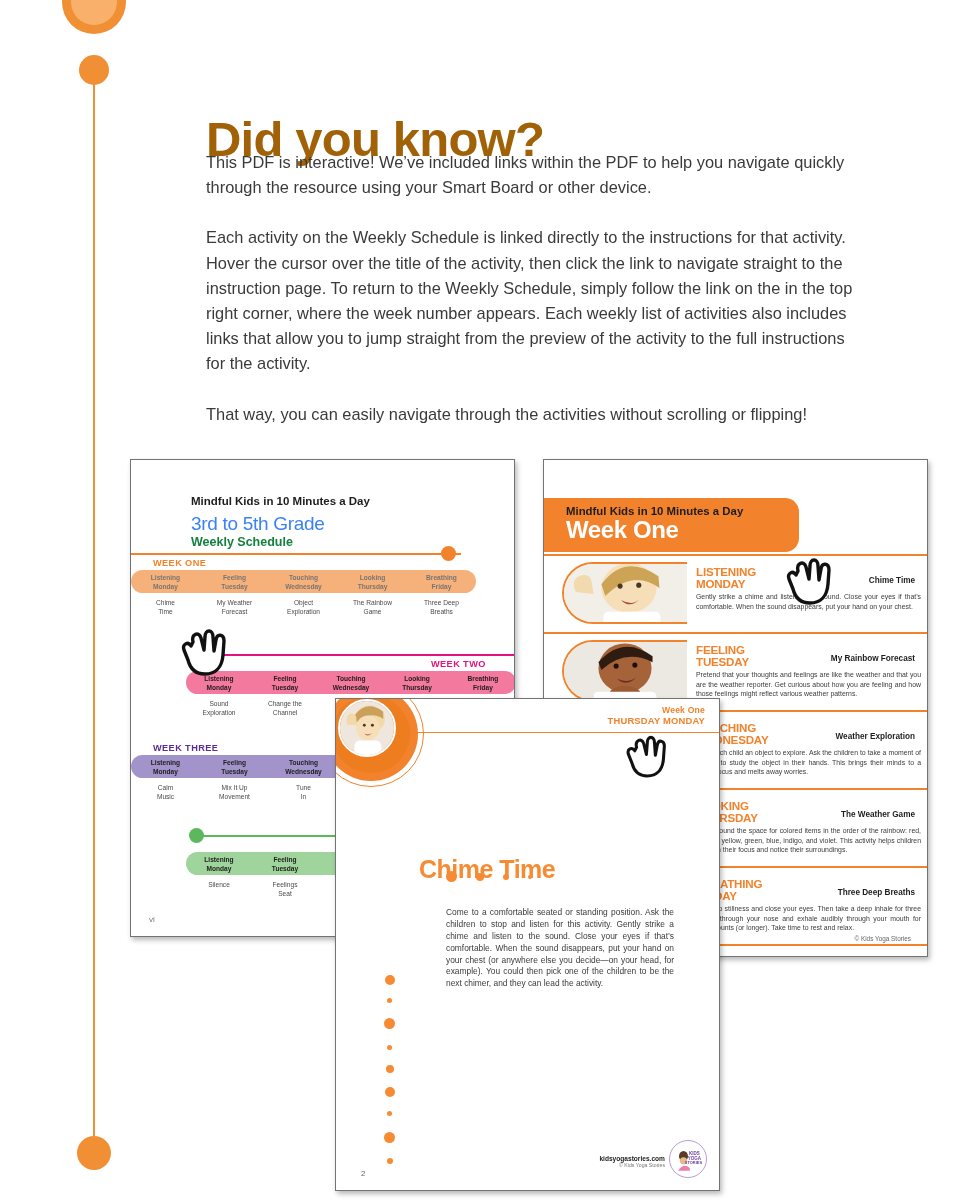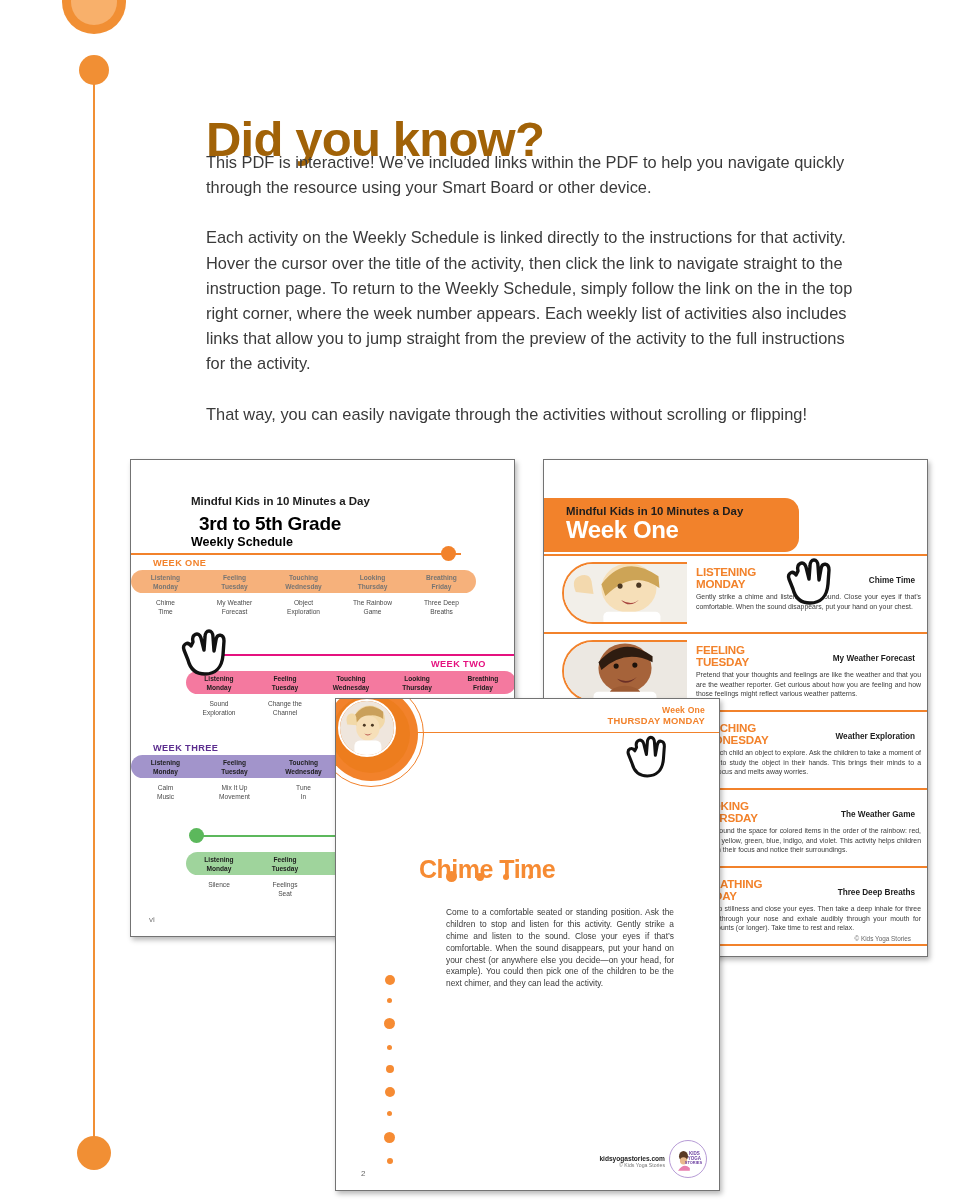--- a/index.html
+++ b/index.html
@@ -51,22 +51,22 @@
   .card {
     position:absolute; background:#fff;
     border:1px solid #737373;
     box-shadow:2px 3px 5px rgba(0,0,0,0.28);
     overflow:hidden;
   }
 
   
   #card-schedule { left:130px; top:459px; width:385px; height:478px; z-index:1; }
   .sch-kicker { position:absolute; left:60px; top:35px; font-size:11.5px; font-weight:bold; color:#1d1d1d; }
-  .sch-grade  { position:absolute; left:68px; top:53px; font-size:19px; font-weight:bold; color:#000000; letter-spacing:-0.3px; }
-  .sch-sub    { position:absolute; left:60px; top:75px; font-size:12.5px; font-weight:bold; color:#000000; }
+  .sch-grade  { position:absolute; left:60px; top:53px; font-size:19px; font-weight:normal; color:#3b82f6; letter-spacing:-0.3px; }
+  .sch-sub    { position:absolute; left:60px; top:75px; font-size:12.5px; font-weight:bold; color:#15803d; }
 
   .wk-block { position:absolute; width:100%; }
   .wk-rail { position:absolute; height:2px; }
   .wk-raildot { position:absolute; width:15px; height:15px; border-radius:50%; }
   .wk-label { position:absolute; font-size:9.2px; font-weight:bold; letter-spacing:0.4px; }
   .wk-band {
     position:absolute; height:23px; border-radius:12px;
     display:flex; align-items:center;
   }
   .wk-band .day {
@@ -291,21 +291,21 @@
        <ellipse cx="62" cy="28" rx="27" ry="25" fill="#a6633a"></ellipse>
        <path d="M35 22 Q60 -6 90 16 L90 22 Q62 8 38 30 Z" fill="#2e1c10"></path>
        <circle cx="53" cy="26" r="2.6" fill="#1d120a"></circle>
        <circle cx="72" cy="25" r="2.6" fill="#1d120a"></circle>
        <path d="M54 39 Q63 48 74 37 Q65 44 54 39 Z" fill="#6b2f26"></path>
        <ellipse cx="62" cy="55" rx="16" ry="9" fill="#9c5a33"></ellipse>
        <rect x="30" y="52" width="64" height="12" rx="5" fill="#ffffff"></rect>
      </svg></div>
        </div>
        <div class="w1-daytitle" style="left:152px; top:184px;">FEELING<br>TUESDAY</div>
-       <div class="w1-actname" style="top:194px;">My Weather Forecast</div>
+       <div class="w1-actname" style="top:194px;">My Rainbow Forecast</div>
        <div class="w1-desc" style="left:152px; top:210px;">Pretend that your thoughts and feelings are like the weather and that you are the weather reporter. Get curious about how you are feeling and how those feelings might reflect various weather patterns.</div>
       </div>
       <div class="w1-row">
         <div class="w1-rowline" style="top:250px;"></div>
        <div class="w1-photo" style="top:258px;">
          <div class="face"><svg width="100%" height="100%" viewBox="0 0 125 62">
               <rect width="125" height="62" fill="#efece6"></rect>
             </svg></div>
        </div>
        <div class="w1-daytitle" style="left:152px; top:262px;">TOUCHING<br>WEDNESDAY</div>

